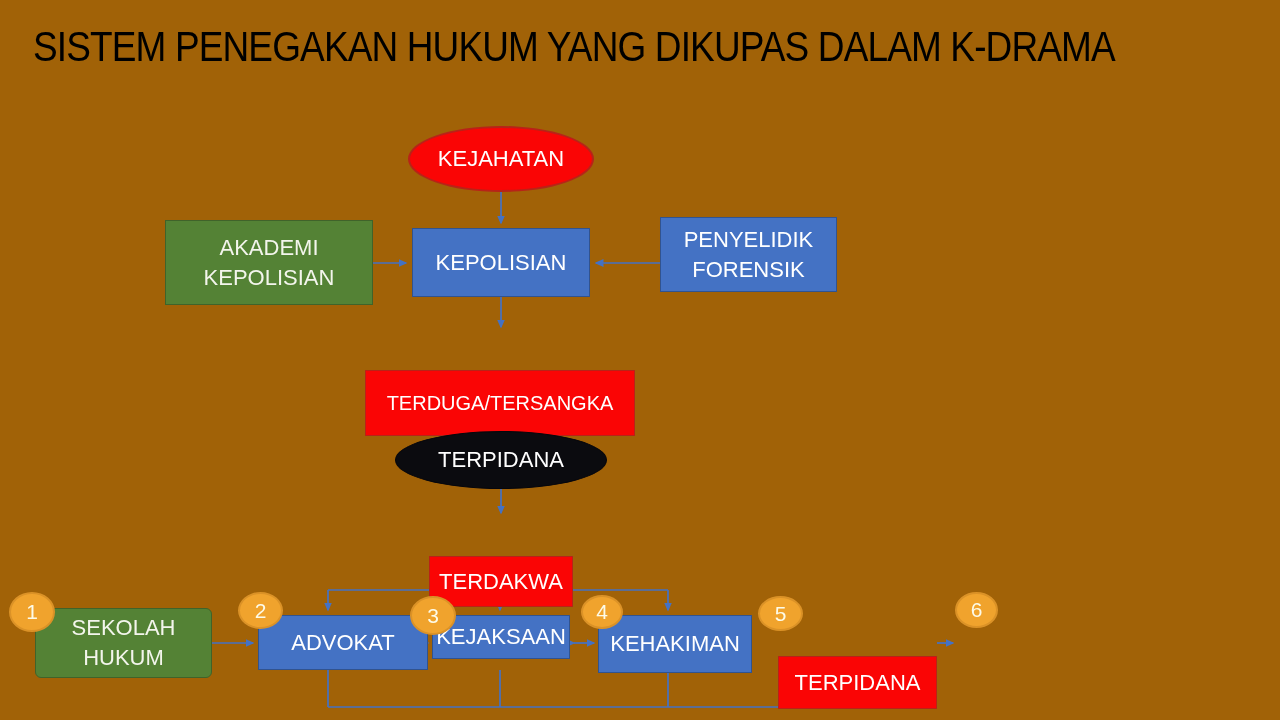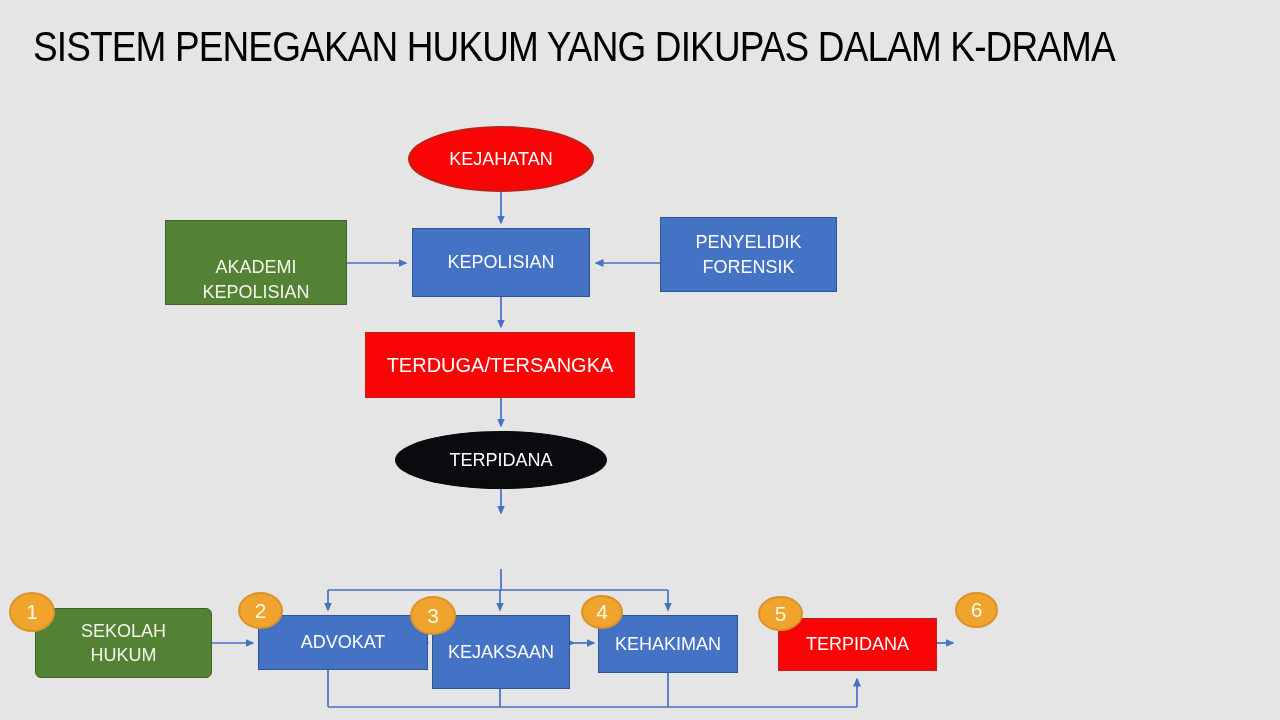--- a/index.html
+++ b/index.html
@@ -1,40 +1,40 @@
 <!DOCTYPE html>
 <html style="--blue-fill: #4472C4; --blue-border: #31538F; --green-fill: #548235; --green-border: #40632A; --red-fill: #FA0505; --red-border: #B82318; --black-fill: #0B0B0F; --badge-fill: #F0A32D; --badge-border: #DB9227; --connector: #4472C4;"><head>
 <meta charset="utf-8">
 <style>
   html,body{margin:0;padding:0;background:#fff;}
   body{font-family:"Liberation Sans",sans-serif;}
-  #slide{position:relative;width:1280px;height:720px;background:#e5e5e5;overflow:hidden;}
+  #slide{position:relative;width:1280px;height:720px;background:#a16207;overflow:hidden;}
 
   #title{
     position:absolute;left:33px;top:22px;
     font-size:43px;font-weight:400;color:#000;
     white-space:nowrap;letter-spacing:-1px;
     transform:scaleX(0.86);transform-origin:left top;
   }
 
   #connectors{position:absolute;left:0;top:0;z-index:1;}
   .connector{stroke:var(--connector);stroke-width:1.7;fill:none;}
   #arrowhead path{fill:var(--connector);}
 
   .node{
     position:absolute;z-index:2;
     display:flex;align-items:center;justify-content:center;
     text-align:center;color:#fff;
-    font-size:18px;line-height:1.35;white-space:pre-line;
+    font-size:22px;line-height:1.35;white-space:pre-line;
     box-sizing:border-box;
   }
   .rect{border:1.6px solid transparent;}
   .blue{background:var(--blue-fill);border-color:var(--blue-border);}
   .green{background:var(--green-fill);border-color:var(--green-border);color:#f3f5ec;}
-  .red{background:var(--red-fill);border-color:var(--red-border);}
+  .red{background:var(--red-fill);border-color:var(--red-border);margin-top:38px;}
   .ellipse{border-radius:50%;}
   .black{background:var(--black-fill);border:1.6px solid #06060c;}
   .red-ellipse{background:var(--red-fill);border:2px solid var(--red-border);}
 
   .badge{
     position:absolute;z-index:3;border-radius:50%;
     background:var(--badge-fill);border:2px solid var(--badge-border);
     display:flex;align-items:center;justify-content:center;
     color:#fdfbe8;font-size:21px;box-sizing:border-box;
   }
@@ -83,21 +83,21 @@
     <line class="connector" x1="500" y1="670" x2="500" y2="707"></line>
     <line class="connector" x1="668" y1="671" x2="668" y2="707"></line>
     <line class="connector" x1="328" y1="707" x2="857" y2="707"></line>
     <line class="connector" x1="857" y1="707" x2="857" y2="679" marker-end="url(#arrowhead)"></line>
   </svg>
 
   <div class="node ellipse red-ellipse" style="left:408px;top:126px;width:186px;height:66px;">
     <span>KEJAHATAN</span>
   </div>
 
-  <div class="node rect green" style="left:165px;top:220px;width:182px;height:85px;align-items:flex-end;">
+  <div class="node rect green" style="left:165px;top:220px;width:208px;height:85px;">
     <span>AKADEMI
 KEPOLISIAN</span>
   </div>
 
   <div class="node rect blue" style="left:412px;top:228px;width:178px;height:69px;">
     <span>KEPOLISIAN</span>
   </div>
 
   <div class="node rect blue" style="left:660px;top:217px;width:177px;height:75px;">
     <span>PENYELIDIK
@@ -105,35 +105,38 @@
   </div>
 
   <div class="node rect red" style="left:365px;top:332px;width:270px;height:66px;font-size:20px;">
     <span>TERDUGA/TERSANGKA</span>
   </div>
 
   <div class="node ellipse black" style="left:395px;top:431px;width:212px;height:58px;">
     <span>TERPIDANA</span>
   </div>
 
+  <div class="node rect red" style="left:429px;top:518px;width:144px;height:51px;">
+    <span>TERDAKWA</span>
+  </div>
 
   <div class="node rect green" style="left:35px;top:608px;width:177px;height:70px;border-radius:6px;">
     <span>SEKOLAH
 HUKUM</span>
   </div>
 
   <div class="node rect blue" style="left:258px;top:615px;width:170px;height:55px;">
     <span>ADVOKAT</span>
   </div>
 
-  <div class="node rect blue" style="left:432px;top:615px;width:138px;height:74px;">
+  <div class="node rect blue" style="left:432px;top:615px;width:138px;height:44px;">
     <span>KEJAKSAAN</span>
   </div>
 
-  <div class="node rect blue" style="left:598px;top:615px;width:140px;height:58px;text-align:center;">
+  <div class="node rect blue" style="left:598px;top:615px;width:154px;height:58px;text-align:center;">
     <span>KEHAKIMAN</span>
   </div>
 
   <div class="node rect red" style="left:778px;top:618px;width:159px;height:53px;">
     <span>TERPIDANA</span>
   </div>
 
 
   <div class="badge" style="left:9px;top:592px;width:46px;height:40px;">1</div>
   <div class="badge" style="left:238px;top:592px;width:45px;height:37px;">2</div>

